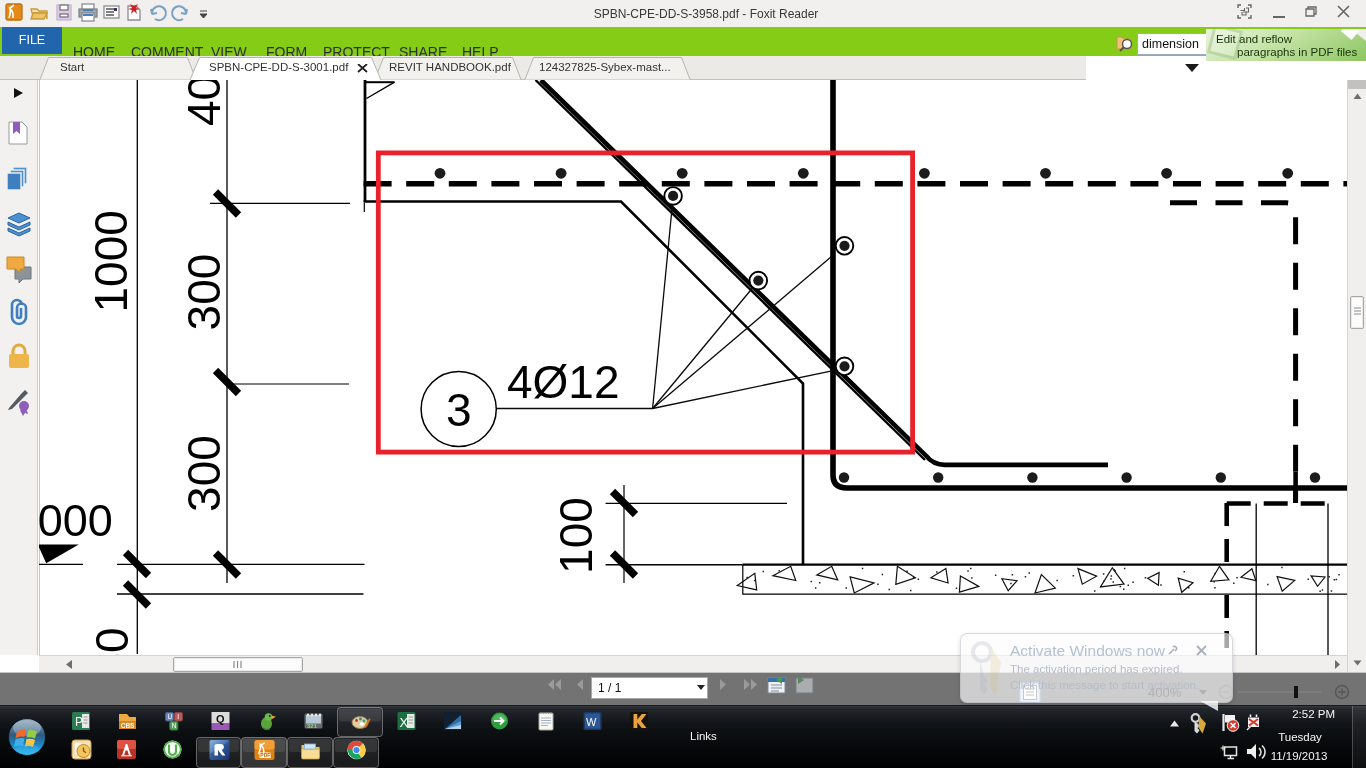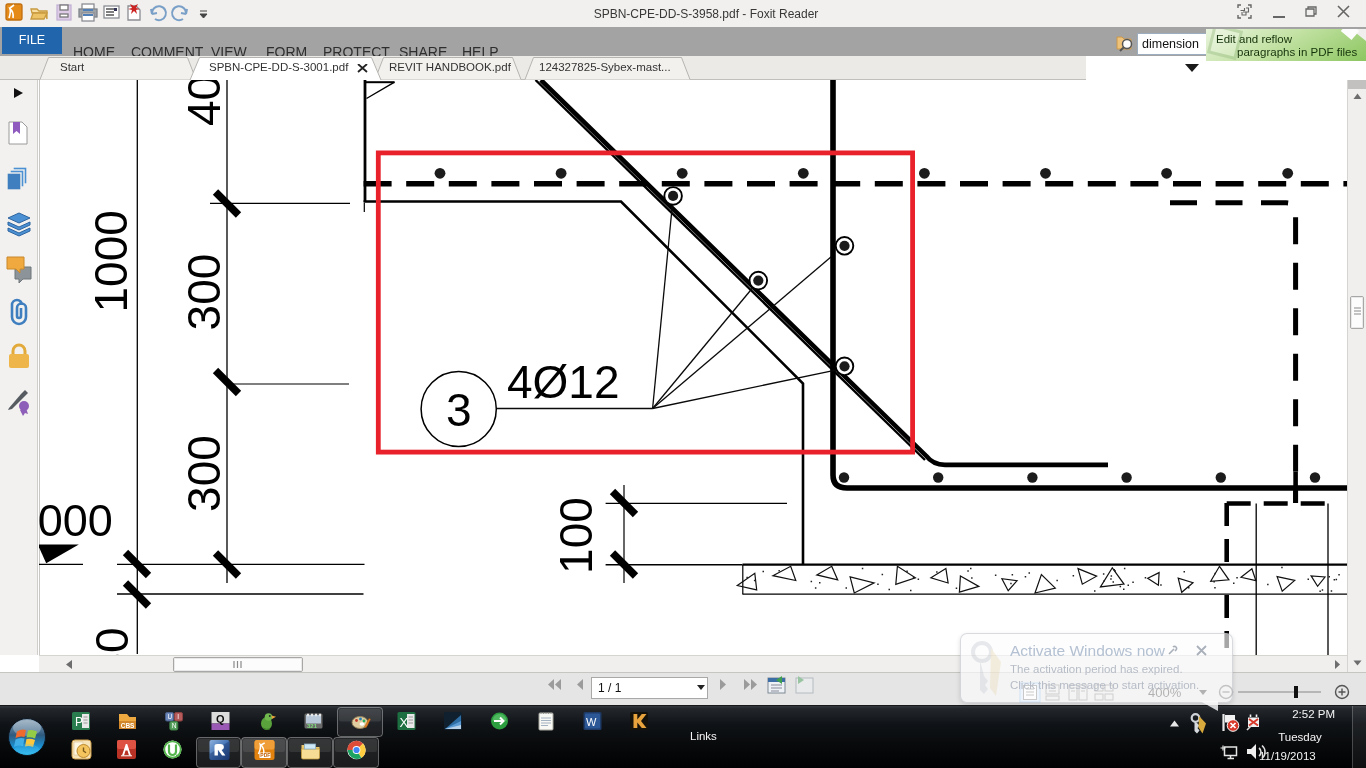--- a/index.html
+++ b/index.html
@@ -1,33 +1,33 @@
 <!DOCTYPE html>
 <html><head><meta charset="utf-8"><style>
 *{margin:0;padding:0;box-sizing:border-box}
 html,body{width:1366px;height:768px;overflow:hidden;font-family:"Liberation Sans",sans-serif;background:#fff}
 #app{position:absolute;inset:0;width:1366px;height:768px}
 .abs{position:absolute}
 
 #titlebar{position:absolute;left:0;top:0;width:1366px;height:27px;background:#f1f0ee}
 #title{position:absolute;top:7px;left:506px;width:400px;text-align:center;font-size:12px;color:#383838}
 
-#menubar{position:absolute;left:0;top:27px;width:1366px;height:29px;background:#a3a3a3}
+#menubar{position:absolute;left:0;top:27px;width:1366px;height:29px;background:#84cc16}
 #filebtn{position:absolute;left:2px;top:0px;width:60px;height:27px;background:#2166ad;color:#fff;font-size:12.5px;text-align:center;line-height:27px}
 .menuitem{position:absolute;top:12px;height:27px;line-height:27px;font-size:14px;color:#2e2e2e}
 
 #tabbar{position:absolute;left:0;top:56px;width:1086px;height:24px;background:#eceae7;border-bottom:1px solid #c0bfbc}
 #tabbar .lbl{position:absolute;top:5px;white-space:nowrap;font-size:11.5px;color:#333}
 
 #sidebar{position:absolute;left:0;top:80px;width:38px;height:575px;background:#f2f1ef;border-right:1px solid #cfcecb}
 #docarea{position:absolute;left:39px;top:80px;width:1308px;height:575px;background:#fff;overflow:hidden}
 #vscroll{position:absolute;left:1347px;top:80px;width:19px;height:592px;background:#f0efee;border-left:1px solid #d5d4d1}
 #hscroll{position:absolute;left:39px;top:655px;width:1308px;height:17px;background:#f0efee;border-top:1px solid #d5d4d1}
 
-#statusbar{position:absolute;left:0;top:672px;width:1366px;height:33px;background:#e5e5e5;border-top:1px solid #c6c5c2}
+#statusbar{position:absolute;left:0;top:672px;width:1366px;height:33px;background:#737373;border-top:1px solid #c6c5c2}
 
 #taskbar{position:absolute;left:0;top:705px;width:1366px;height:63px;background:linear-gradient(#3a3f45 0%,#23272c 6%,#101317 30%,#060809 70%,#000102 100%)}
 #taskbar:before{content:"";position:absolute;left:0;top:0;width:1366px;height:1px;background:#16181a}
 .tbtxt{position:absolute;color:#f5f5f5;font-size:11.5px;white-space:nowrap}
 </style></head>
 <body>
 <div id="app">
   <div id="titlebar">
     <div id="title">SPBN-CPE-DD-S-3958.pdf - Foxit Reader</div>
     <svg class="abs" id="qat" style="left:0;top:0" width="420" height="27">
@@ -533,21 +533,21 @@
   <path d="M11,15.5 q4.5,-3 9,-1.5 l-1.5,7 q-4.5,-1.5 -9,1 z" fill="#f06a2e"></path>
   <path d="M22,14.5 q4.5,-1.5 9,1 l-2,7 q-4.5,-2 -8.5,-1 z" fill="#95cc45"></path>
   <path d="M9.5,23.5 q4.5,-2.5 9,-1 l-1.5,7.5 q-4.5,-1.5 -9,1 z" fill="#41aee8"></path>
   <path d="M20.5,23 q4.5,-1 8.5,1 l-2,7 q-4,-1.5 -8,-0.5 z" fill="#fcc63d"></path>
  </g>
  <ellipse cx="21" cy="33" rx="12" ry="5" fill="rgba(80,200,255,0.25)"></ellipse>
 </svg>
 <div class="tbtxt" style="left:690px;top:730px">Links</div>
 <div class="tbtxt" style="right:31px;top:708px;width:70px;text-align:right">2:52 PM</div>
 <div class="tbtxt" style="right:31px;top:731px;width:70px;text-align:center">Tuesday</div>
-<div class="tbtxt" style="right:27px;top:750px;width:80px;text-align:left">11/19/2013</div>
+<div class="tbtxt" style="right:27px;top:750px;width:80px;text-align:center">11/19/2013</div>
 <div style="position:absolute;left:1352px;top:706px;width:14px;height:62px;background:rgba(255,255,255,0.06);border-left:1px solid rgba(255,255,255,0.22)"></div>
 <svg style="position:absolute;left:1160px;top:706px" width="190" height="60" viewBox="0 0 190 60">
  <path d="M10,20.5 l4.5,-6 4.5,6 z" fill="#e6e6e6"></path>
  <g transform="translate(30,7)">
   <circle cx="5.5" cy="5" r="3.8" fill="none" stroke="#cfd3d8" stroke-width="2.2"></circle>
   <path d="M4.5,9 v9 l2.5,2.5 2.5,-3 -2,-2.5 2,-2.5 -2.5,-2.5" fill="#d5d9de"></path>
   <path d="M9,3 l7,7.5 -3.5,10 -4,-6" fill="#d8a93c"></path>
  </g>
  <g transform="translate(62,8)">
   <path d="M1.5,0 v17" stroke="#e8e8e8" stroke-width="2.2"></path>

